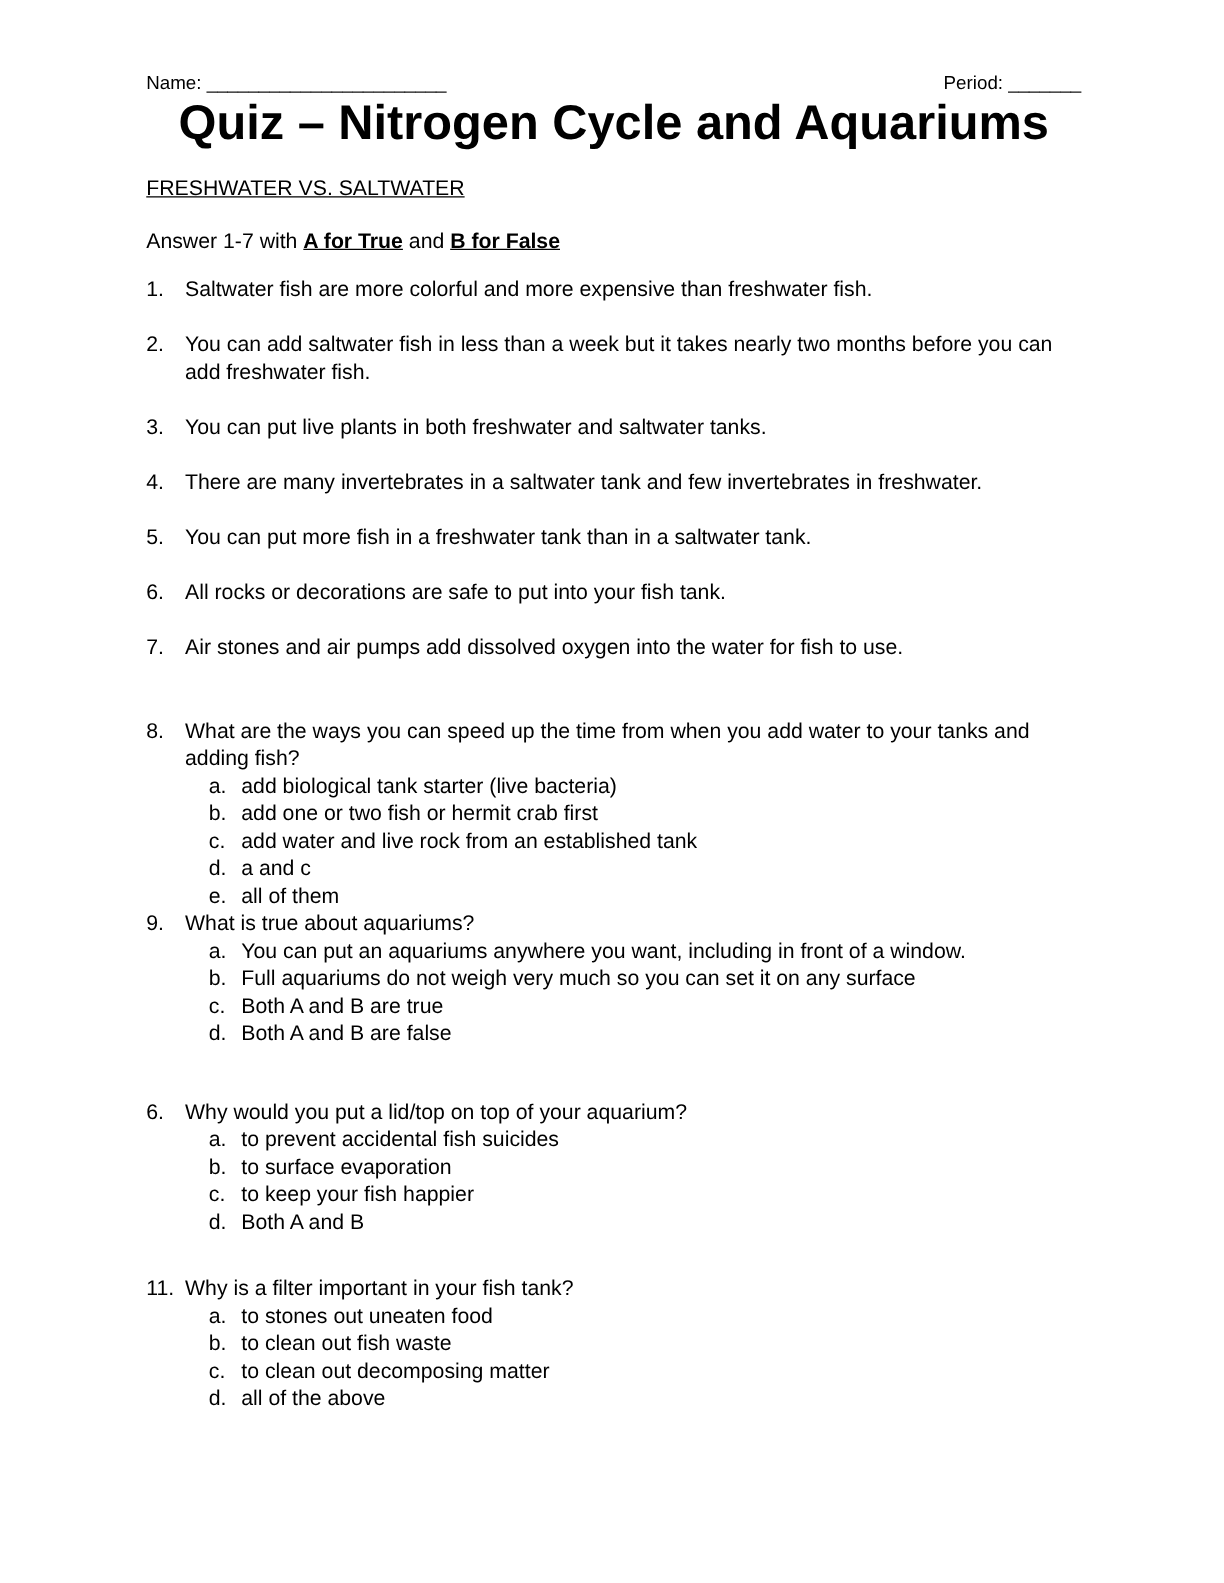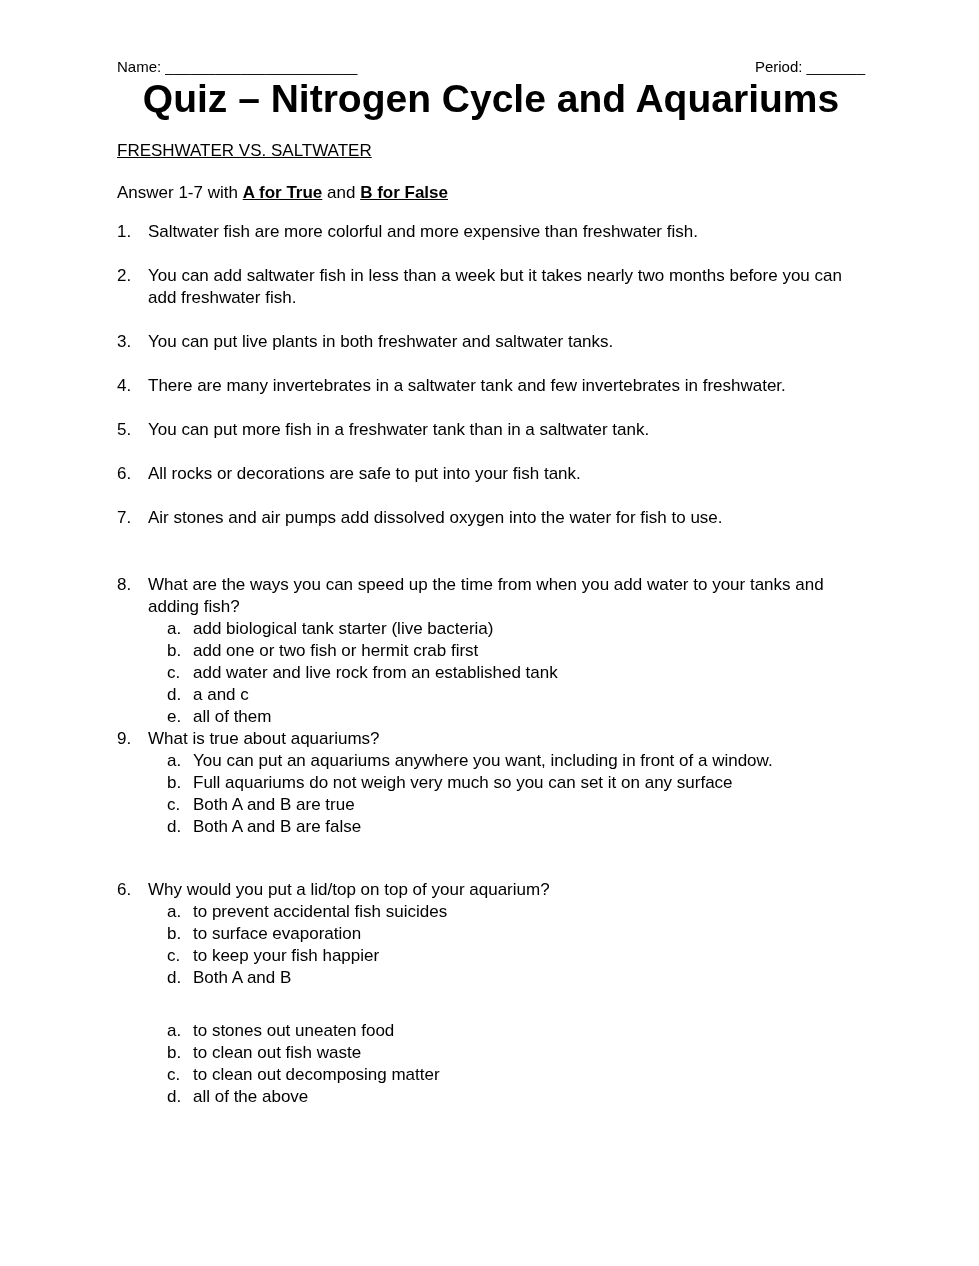--- a/index.html
+++ b/index.html
@@ -195,20 +195,24 @@
           <span class="ctext">to keep your fish happier</span>
         </div>
         <div class="choice">
           <span class="cletter">d.</span>
           <span class="ctext">Both A and B</span>
         </div>
       </div>
     </div>
 
     <div class="qblock gap-31">
+      <div class="question">
+        <span class="qnum">11.</span>
+        <span class="qtext">Why is a filter important in your fish tank?</span>
+      </div>
       <div class="choices">
         <div class="choice">
           <span class="cletter">a.</span>
           <span class="ctext">to stones out uneaten food</span>
         </div>
         <div class="choice">
           <span class="cletter">b.</span>
           <span class="ctext">to clean out fish waste</span>
         </div>
         <div class="choice">

